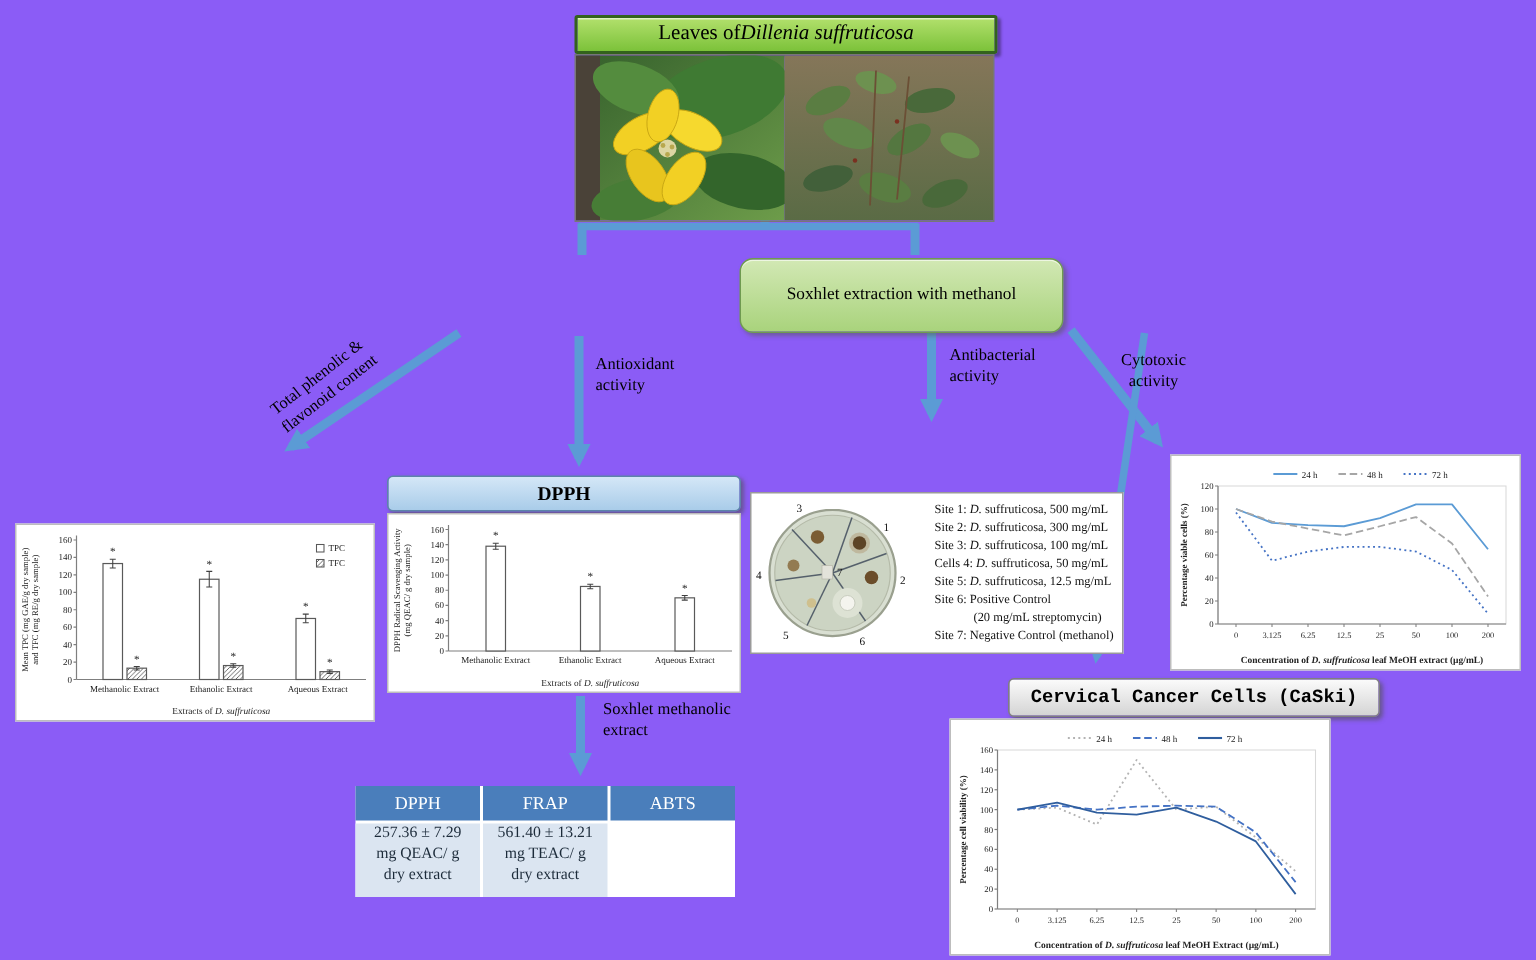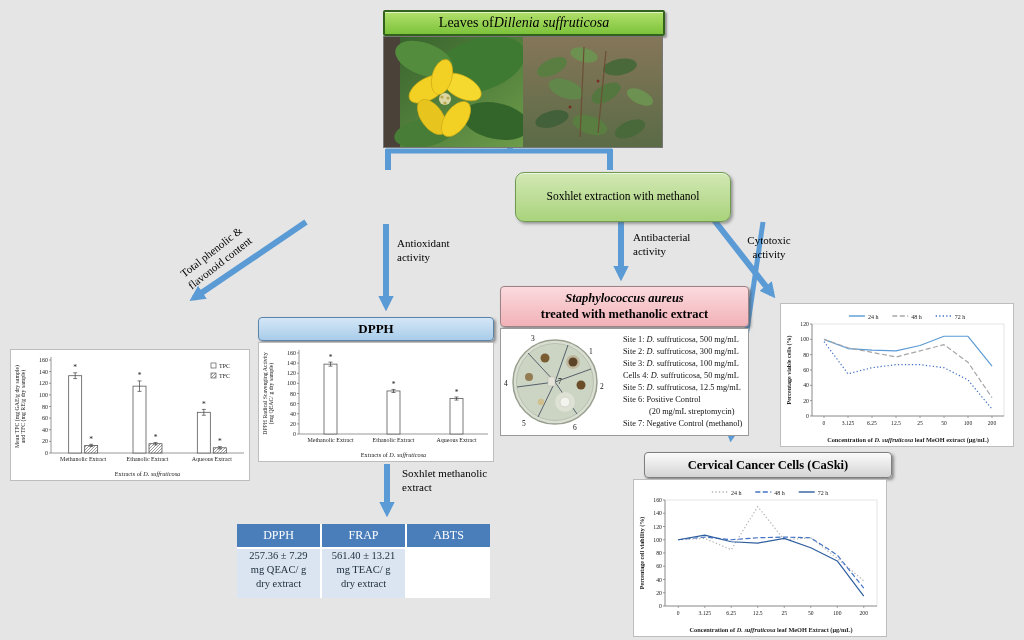--- a/index.html
+++ b/index.html
@@ -1,52 +1,52 @@
 <!DOCTYPE html>
 <html><head>
 <meta charset="utf-8">
 <style>
   html,body{margin:0;padding:0;background:#fff;}
-  .canvas{position:relative;width:1024px;height:640px;background:#e5e5e5;overflow:hidden;
+  .canvas{position:relative;width:1024px;height:640px;background:#8b5cf6;overflow:hidden;
           font-family:"Liberation Serif",serif;color:#000;}
   .abs{position:absolute;}
   .preline{white-space:pre-line;}
   
   #connectors{position:absolute;left:0;top:0;width:1024px;height:640px;z-index:0;}
   
   .title-box{left:383px;top:10px;width:278px;height:22px;display:flex;align-items:center;justify-content:center;
     font-size:14px;background:linear-gradient(#b2e06c,#7cc23a);border:2px solid #33621d;border-radius:2px;
     box-shadow:inset 0 1px 0 rgba(255,255,255,.6),2px 2px 2px rgba(0,0,0,.35);}
   .photo{left:383px;top:36px;width:278px;height:110px;border:1px solid #777;}
   
   .ext-box{display:flex;align-items:center;justify-content:center;text-align:center;font-size:11.5px;line-height:1.35;
     background:linear-gradient(#d2e8b4,#a9d37c);border:1.5px solid #6f9a50;border-radius:9px;
     box-shadow:2px 2px 3px rgba(90,90,90,.55),inset 0 1px 0 rgba(255,255,255,.6);padding:2px 8px;}
   #ext-left{left:268px;top:172px;width:238px;height:44px;}
-  #ext-right{left:515px;top:172px;width:198px;height:44px;text-align:center;}
+  #ext-right{left:493px;top:172px;width:198px;height:44px;text-align:center;}
   
   .alabel{font-size:11px;line-height:1.25;z-index:2;}
   #lbl-phenolic{left:152px;top:244px;width:128px;text-align:center;transform:rotate(-38deg);}
   #lbl-antioxidant{left:397px;top:237px;}
   #lbl-antibacterial{left:633px;top:231px;}
   #lbl-cytotoxic{left:737px;top:234px;width:64px;text-align:center;}
   #lbl-soxhlet{left:402px;top:467px;}
   
   .phead{display:flex;flex-direction:column;align-items:center;justify-content:center;text-align:center;
     font-weight:bold;border-radius:4px;box-shadow:2px 2px 3px rgba(80,80,80,.6);z-index:1;}
   .phead.yellow{background:linear-gradient(#fdf4d0,#f7dd8a);border:1.5px solid #b99a42;font-size:12.5px;line-height:1.3;}
   .phead.blue{background:linear-gradient(#d4e7f7,#a9cce9);border:1.5px solid #5c84a9;font-size:13px;}
   .phead.pink{background:linear-gradient(#fbdadd,#f1b2b8);border:1.5px solid #9d8385;font-size:12.5px;line-height:1.25;}
   .phead.purple{background:linear-gradient(#ead9f6,#cfaeе8);background:linear-gradient(#ead9f6,#cfaee8);border:1.5px solid #8f62ae;font-size:12.5px;}
   .phead.gray{background:linear-gradient(#fbfbfb,#d4d4d4);border:1.5px solid #7f7f7f;font-size:12.5px;}
   #tpc-head{left:10px;top:310px;width:238px;height:36px;}
   #dpph-head{left:258px;top:317px;width:234px;height:22px;}
   #bact-head{left:500px;top:286px;width:247px;height:39px;}
   #lung-head{left:784px;top:276px;width:226px;height:24px;}
-  #cerv-head{left:644px;top:452px;width:246px;height:24px;}
+  #cerv-head{left:672px;top:452px;width:246px;height:24px;font-family:Liberation Mono, monospace;}
   
   .chart-box{background:#fff;border:1px solid #bdbdbd;z-index:1;}
   #tpc-chart{left:10px;top:349px;width:238px;height:130px;}
   #dpph-chart{left:258px;top:342px;width:234px;height:118px;}
   #a549-chart{left:780px;top:303px;width:232px;height:142px;}
   #caski-chart{left:633px;top:479px;width:252px;height:156px;}
   .chart-box svg{display:block;width:100%;height:100%;}
   
   #bact-body{left:500px;top:328px;width:247px;height:106px;background:#fff;border:1px solid #9a9a9a;
     display:flex;align-items:center;z-index:1;}
@@ -277,24 +277,20 @@
     <div class="th">FRAP</div>
     <div class="th">ABTS</div>
     <div class="td preline">257.36 ± 7.29
 mg QEAC/ g
 dry extract</div>
     <div class="td preline">561.40 ± 13.21
 mg TEAC/ g
 dry extract</div>
   </div>
 
-  <div id="bact-head" class="abs phead pink">
-    <div><i>Staphylococcus aureus</i></div>
-    <div>treated with methanolic extract</div>
-  </div>
   <div id="bact-body" class="abs">
     <svg id="dish" viewBox="0 0 106 100">
       <circle cx="52" cy="50" r="42" fill="#d9dfd2" stroke="#9aa08f" stroke-width="1.5"></circle>
       <circle cx="52" cy="50" r="38.5" fill="#ccd4c3" stroke="#b4baa8" stroke-width="0.8"></circle>
       <g stroke="#55606b" stroke-width="1">
         <path d="M52 50 L88 37"></path>
           <path d="M52 50 L65 13"></path>
           <path d="M52 50 L25 21"></path>
         <path d="M52 50 L14 55"></path>
           <path d="M52 50 L35 85"></path>

